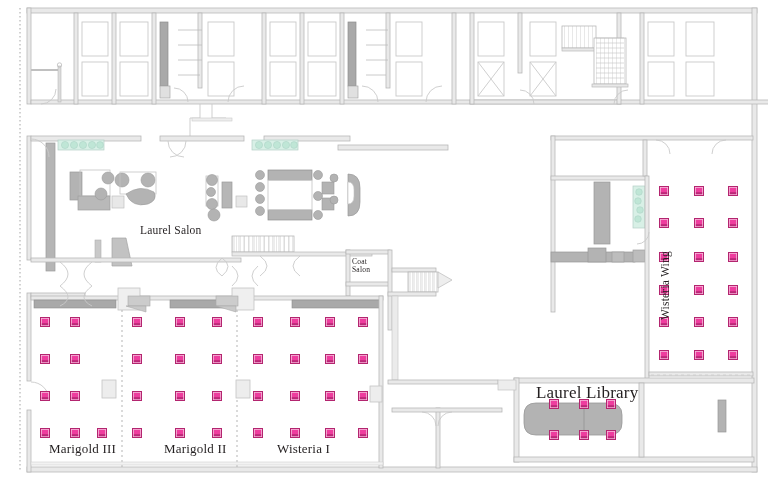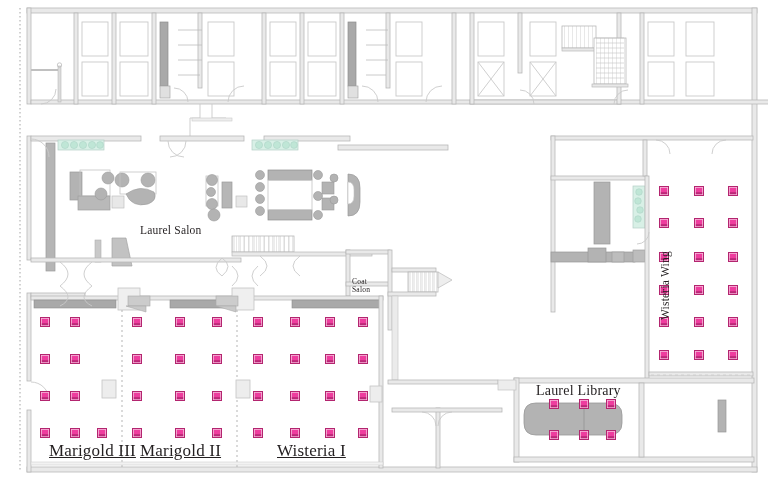--- a/index.html
+++ b/index.html
@@ -27,23 +27,23 @@
     display: block;
   }
   .room-label {
     position: absolute;
     font-family: "Liberation Serif", serif;
     color: #231f20;
     white-space: nowrap;
     line-height: 1.05;
     letter-spacing: 0.2px;
   }
-  .lbl-marigold { font-size: 17px; text-decoration: underline; }
+  .lbl-marigold { font-size: 13px; }
   .lbl-sequoia  { font-size: 11.5px; }
-  .lbl-laurel   { font-size: 14px; }
+  .lbl-laurel   { font-size: 17px; }
   .lbl-coat     { font-size: 7.5px; text-align: left; }
   .lbl-wisteria {
     font-size: 11.5px;
     transform-origin: 0 0;
     transform: rotate(-90deg);
   }
 </style>
 </head>
 <body>
 
@@ -428,27 +428,27 @@
           <use xlink:href="#seatMark" x="554" y="435"></use>
           <use xlink:href="#seatMark" x="584" y="435"></use>
           <use xlink:href="#seatMark" x="611" y="435"></use>
         </g>
 
     </g>
   </svg>
 
   <div class="room-label lbl-marigold" style="left:49px; top:442px;">Marigold III</div>
 
-  <div class="room-label lbl-marigold" style="left:140px; top:442px;text-align:right;">Marigold II</div>
+  <div class="room-label lbl-marigold" style="left:164px; top:442px;text-align:right;">Marigold II</div>
 
   <div class="room-label lbl-marigold" style="left:277px; top:442px;">Wisteria I</div>
 
   <div class="room-label lbl-sequoia" style="left:140px; top:224px;">Laurel Salon</div>
 
-  <div class="room-label lbl-coat" style="left:352px; top:258px;margin-top:20px;">
+  <div class="room-label lbl-coat" style="left:352px; top:258px;">
     <div>Coat</div>
     <div>Salon</div>
   </div>
 
   <div class="room-label lbl-wisteria" style="left:659px; top:320px;">Wisteria Wing</div>
 
   <div class="room-label lbl-laurel" style="left:536px; top:384px;">Laurel Library</div>
 
 </div>
 

